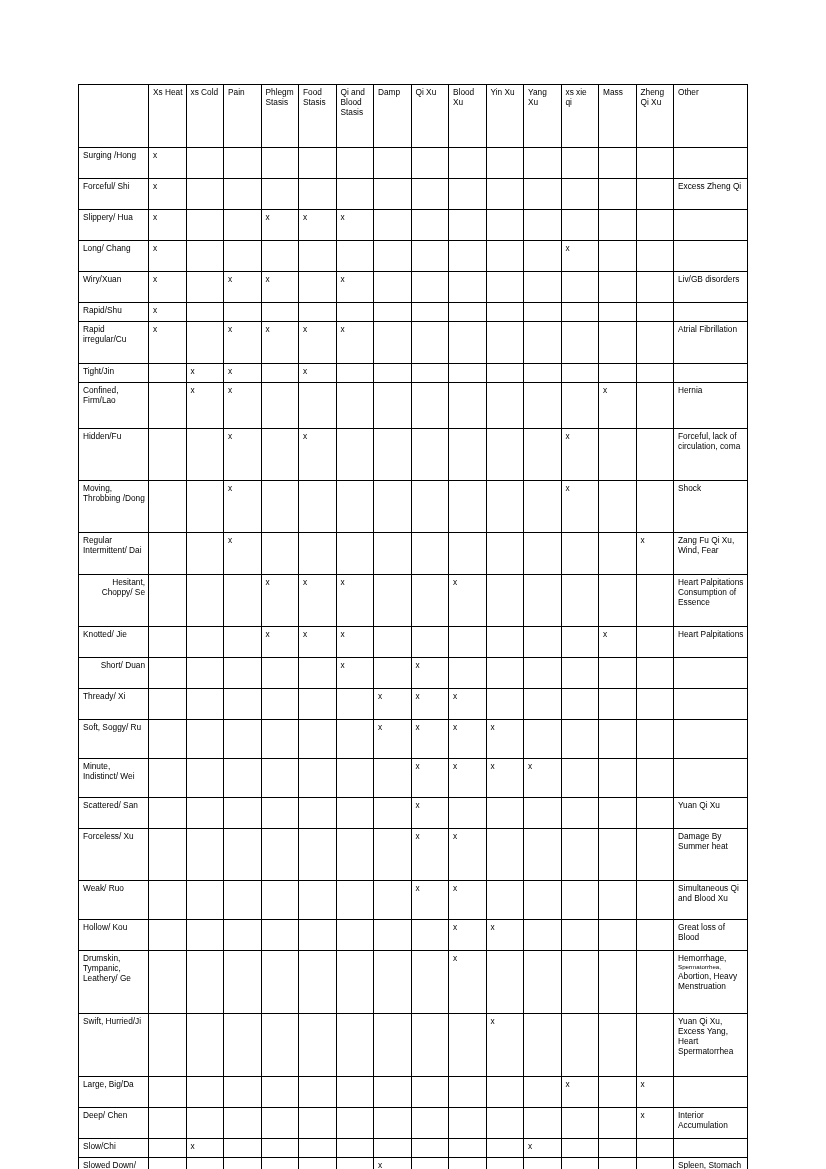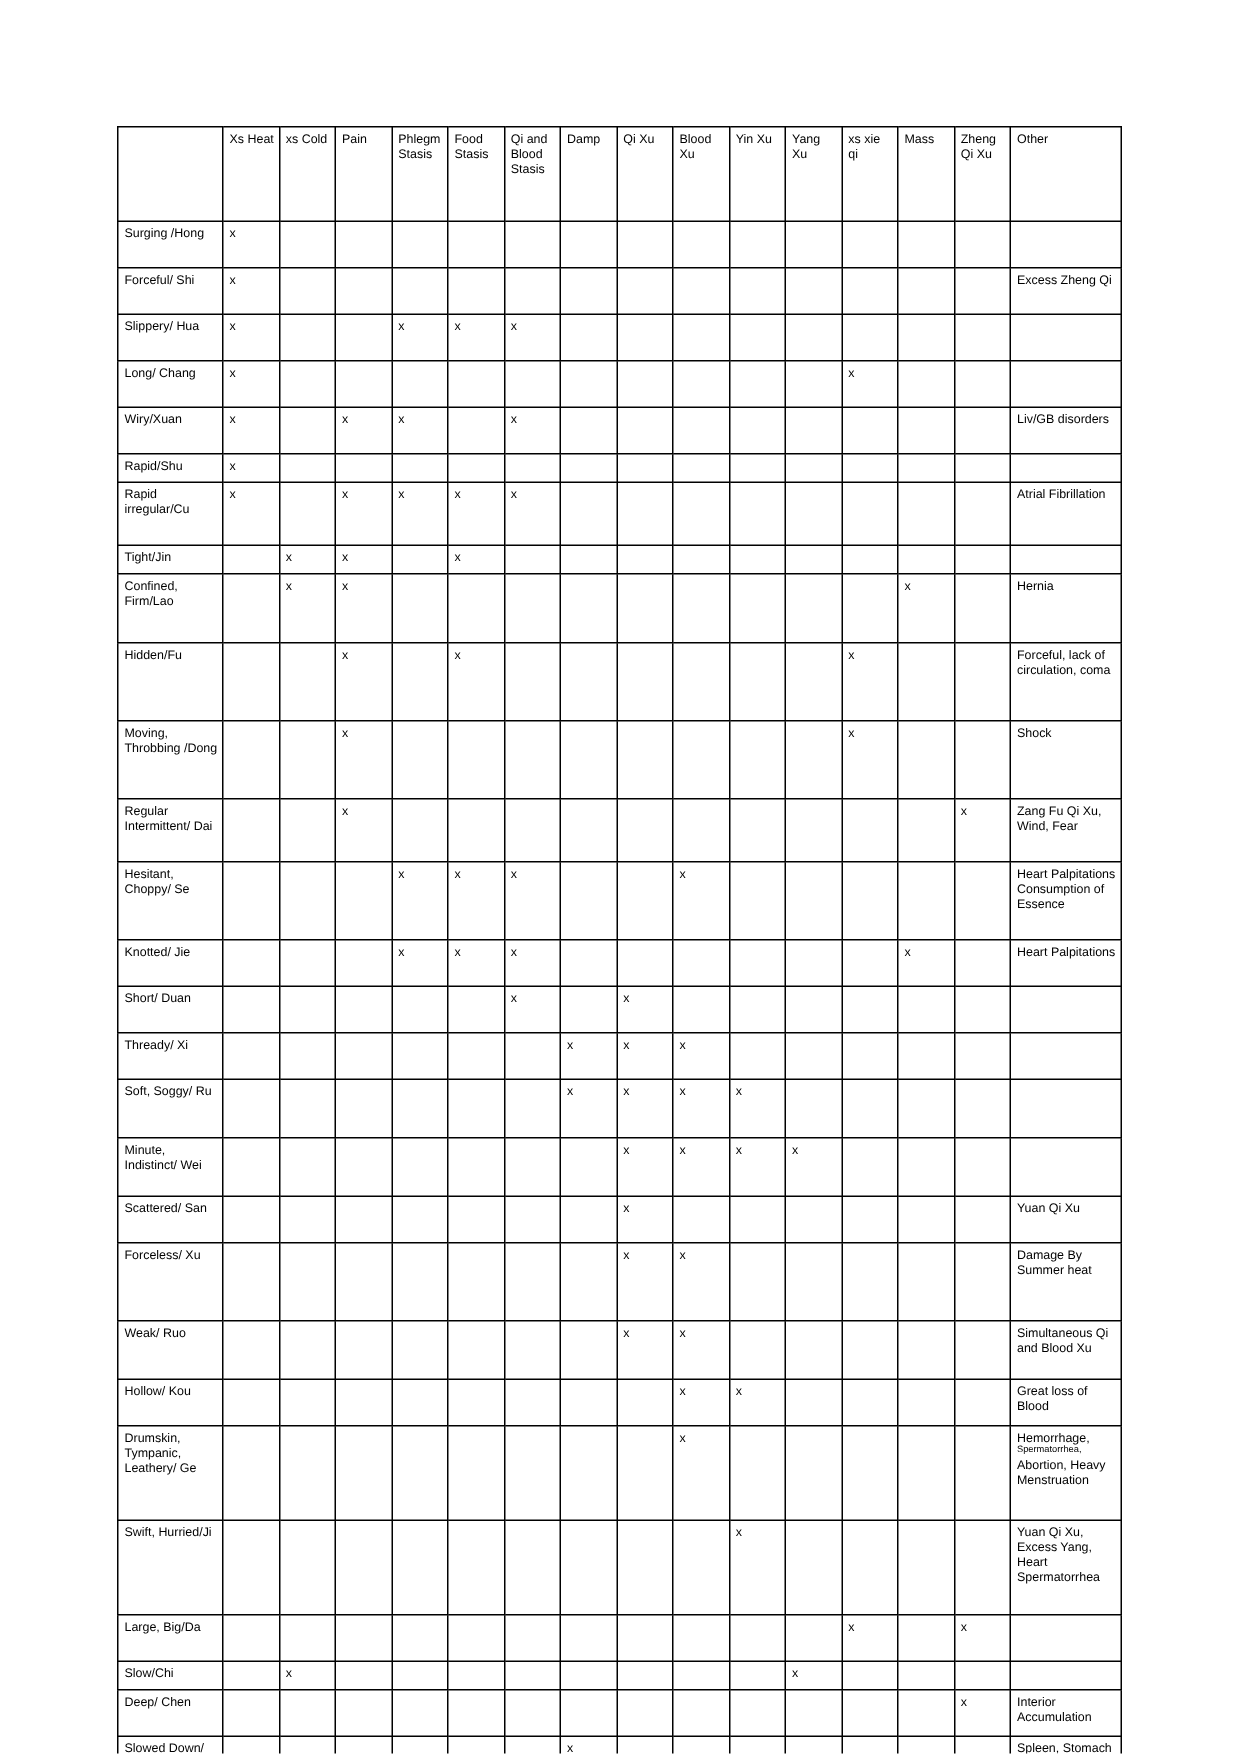--- a/index.html
+++ b/index.html
@@ -298,21 +298,21 @@
             <td class="mark"></td>
             <td class="mark"></td>
             <td class="mark"></td>
             <td class="mark"></td>
             <td class="mark"></td>
             <td class="mark"></td>
             <td class="mark">x</td>
             <td class="other-cell">Zang Fu Qi Xu, Wind, Fear</td>
           </tr>
           <tr>
-            <td class="rowlabel" style="height: 47px;">Hesitant, Choppy/ Se</td>
+            <td class="rowlabel" style="height: 47px; text-align: right;">Hesitant, Choppy/ Se</td>
             <td class="mark"></td>
             <td class="mark"></td>
             <td class="mark"></td>
             <td class="mark">x</td>
             <td class="mark">x</td>
             <td class="mark">x</td>
             <td class="mark"></td>
             <td class="mark"></td>
             <td class="mark">x</td>
             <td class="mark"></td>
@@ -334,21 +334,21 @@
             <td class="mark"></td>
             <td class="mark"></td>
             <td class="mark"></td>
             <td class="mark"></td>
             <td class="mark"></td>
             <td class="mark">x</td>
             <td class="mark"></td>
             <td class="other-cell">Heart Palpitations</td>
           </tr>
           <tr>
-            <td class="rowlabel" style="height: 26px;">Short/ Duan</td>
+            <td class="rowlabel" style="height: 26px; text-align: right;">Short/ Duan</td>
             <td class="mark"></td>
             <td class="mark"></td>
             <td class="mark"></td>
             <td class="mark"></td>
             <td class="mark"></td>
             <td class="mark">x</td>
             <td class="mark"></td>
             <td class="mark">x</td>
             <td class="mark"></td>
             <td class="mark"></td>
@@ -532,54 +532,54 @@
             <td class="mark"></td>
             <td class="mark"></td>
             <td class="mark"></td>
             <td class="mark"></td>
             <td class="mark">x</td>
             <td class="mark"></td>
             <td class="mark">x</td>
             <td class="other-cell"></td>
           </tr>
           <tr>
+            <td class="rowlabel" style="height: 26px;">Deep/ Chen</td>
+            <td class="mark"></td>
+            <td class="mark"></td>
+            <td class="mark"></td>
+            <td class="mark"></td>
+            <td class="mark"></td>
+            <td class="mark"></td>
+            <td class="mark"></td>
+            <td class="mark"></td>
+            <td class="mark"></td>
+            <td class="mark"></td>
+            <td class="mark"></td>
+            <td class="mark"></td>
+            <td class="mark"></td>
+            <td class="mark">x</td>
+            <td class="other-cell">Interior Accumulation</td>
+          </tr>
+          <tr>
             <td class="rowlabel" style="height: 14px;">Slow/Chi</td>
             <td class="mark"></td>
             <td class="mark">x</td>
             <td class="mark"></td>
             <td class="mark"></td>
             <td class="mark"></td>
             <td class="mark"></td>
             <td class="mark"></td>
             <td class="mark"></td>
             <td class="mark"></td>
             <td class="mark"></td>
             <td class="mark">x</td>
             <td class="mark"></td>
             <td class="mark"></td>
             <td class="mark"></td>
             <td class="other-cell"></td>
-          </tr>
-          <tr>
-            <td class="rowlabel" style="height: 26px;">Deep/ Chen</td>
-            <td class="mark"></td>
-            <td class="mark"></td>
-            <td class="mark"></td>
-            <td class="mark"></td>
-            <td class="mark"></td>
-            <td class="mark"></td>
-            <td class="mark"></td>
-            <td class="mark"></td>
-            <td class="mark"></td>
-            <td class="mark"></td>
-            <td class="mark"></td>
-            <td class="mark"></td>
-            <td class="mark"></td>
-            <td class="mark">x</td>
-            <td class="other-cell">Interior Accumulation</td>
           </tr>
           <tr>
             <td class="rowlabel" style="height: 34px;">Slowed Down/ Huan</td>
             <td class="mark"></td>
             <td class="mark"></td>
             <td class="mark"></td>
             <td class="mark"></td>
             <td class="mark"></td>
             <td class="mark"></td>
             <td class="mark">x</td>

